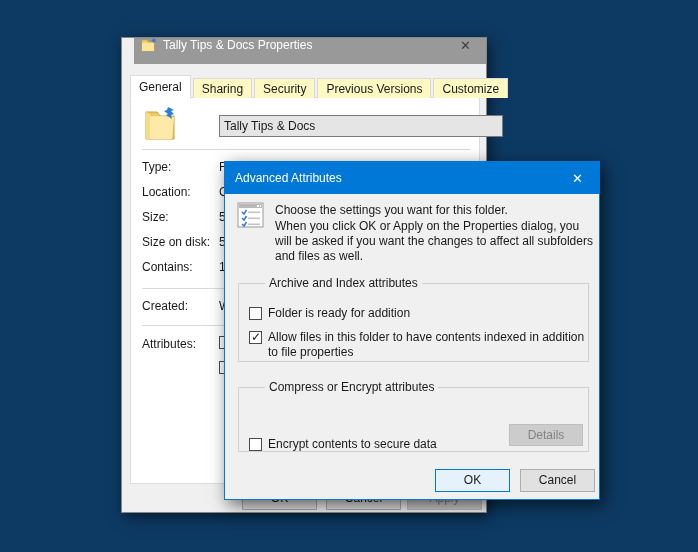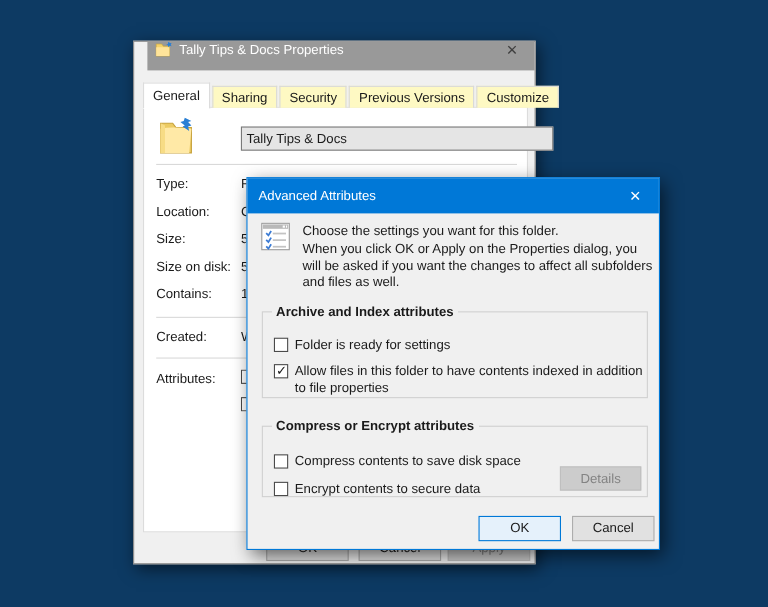--- a/index.html
+++ b/index.html
@@ -77,21 +77,21 @@
   .adv-close { color:#ffffff; font-size:13px; padding:0 6px; cursor:default; }
 
   .intro-icon { position:absolute; left:12px; top:40px; }
   .intro-line { position:absolute; left:50px; top:41px; white-space:nowrap; }
   .intro-para { position:absolute; left:50px; top:57px; width:318px; line-height:15px; }
 
   .groupbox {
     position:absolute; left:13px; width:351px;
     border:1px solid #d0d0d0;
   }
-  .groupbox legend { font-size:12px; margin-left:8px; padding:0 4px; color:#1a1a1a;font-weight:bold; }
+  .groupbox legend { font-size:12px; margin-left:26px; padding:0 4px; color:#1a1a1a; }
   .g1 { top:114px; height:86px; }
   .g2 { top:218px; height:72px; }
 
   .cb-row { position:absolute; left:10px; display:flex; align-items:flex-start; }
   .cb {
     width:13px; height:13px; background:#fff; border:1px solid #4a4a4a;
     flex:0 0 13px; margin-top:1px; position:relative;
   }
   .cb .mark { position:absolute; left:1px; top:-2px; font-size:12px; color:#1a1a1a; }
   .cb-label { margin-left:6px; line-height:15px; }
@@ -193,36 +193,32 @@
     <rect x="11" y="21.5" width="12" height="1.6" fill="#c4c4c4"></rect>
   </svg>
 
   <div class="intro-line">Choose the settings you want for this folder.</div>
   <div class="intro-para">When you click OK or Apply on the Properties dialog, you will be asked if you want the changes to affect all subfolders and files as well.</div>
 
   <fieldset class="groupbox g1">
     <legend>Archive and Index attributes</legend>
     <div class="cb-row" style="top:16px">
       <span class="cb"></span>
-      <span class="cb-label">Folder is ready for settings</span>
+      <span class="cb-label">Folder is ready for addition</span>
     </div>
     <div class="cb-row" style="top:40px">
       <span class="cb">
         <span class="mark">✓</span>
       </span>
       <span class="cb-label" style="width:320px">Allow files in this folder to have contents indexed in addition to file properties</span>
     </div>
   </fieldset>
 
   <fieldset class="groupbox g2">
     <legend>Compress or Encrypt attributes</legend>
-    <div class="cb-row" style="top:18px">
-      <span class="cb"></span>
-      <span class="cb-label">Compress contents to save disk space</span>
-    </div>
     <div class="cb-row" style="top:43px">
       <span class="cb"></span>
       <span class="cb-label">Encrypt contents to secure data</span>
     </div>
   </fieldset>
 
   <div class="adv-btn disabled details-btn">Details</div>
 
   <div class="adv-btn default" style="left:210px; top:307px">OK</div>
   <div class="adv-btn" style="left:295px; top:307px">Cancel</div>

